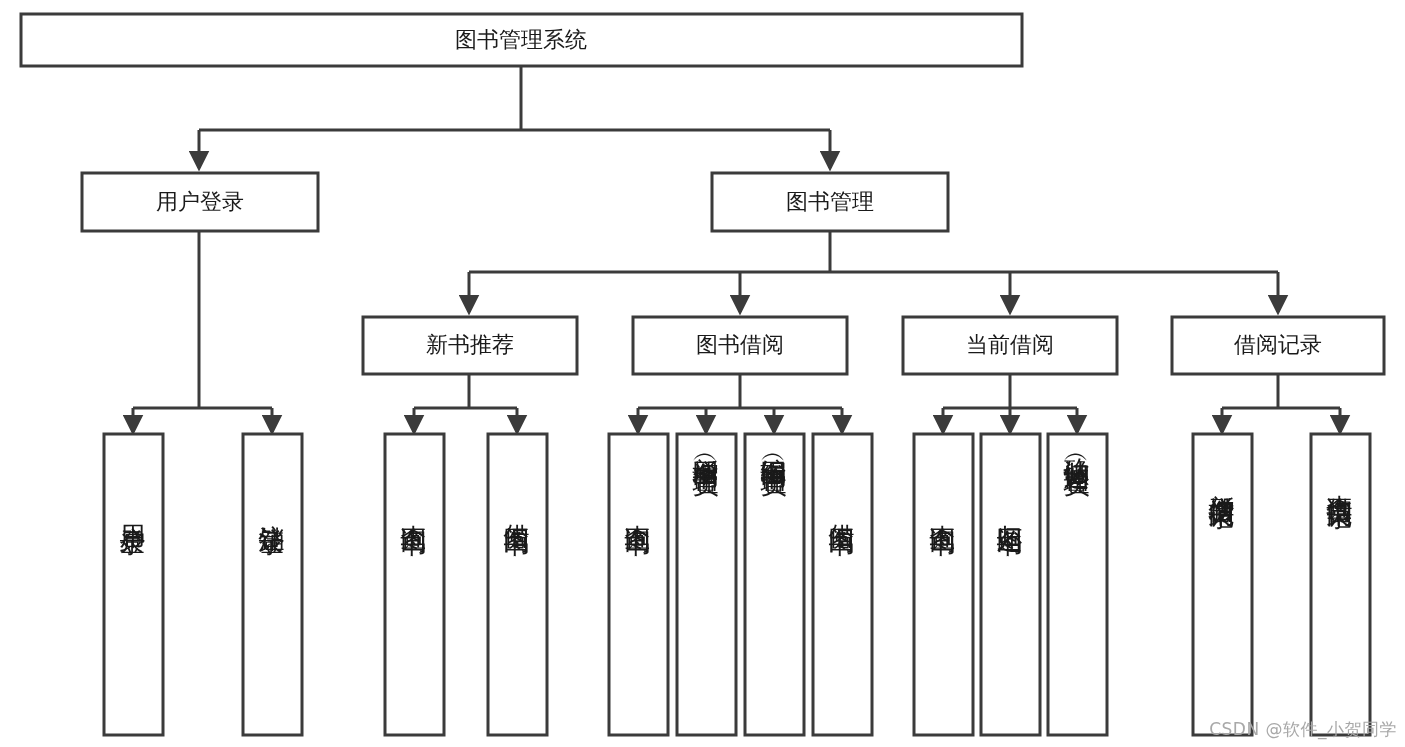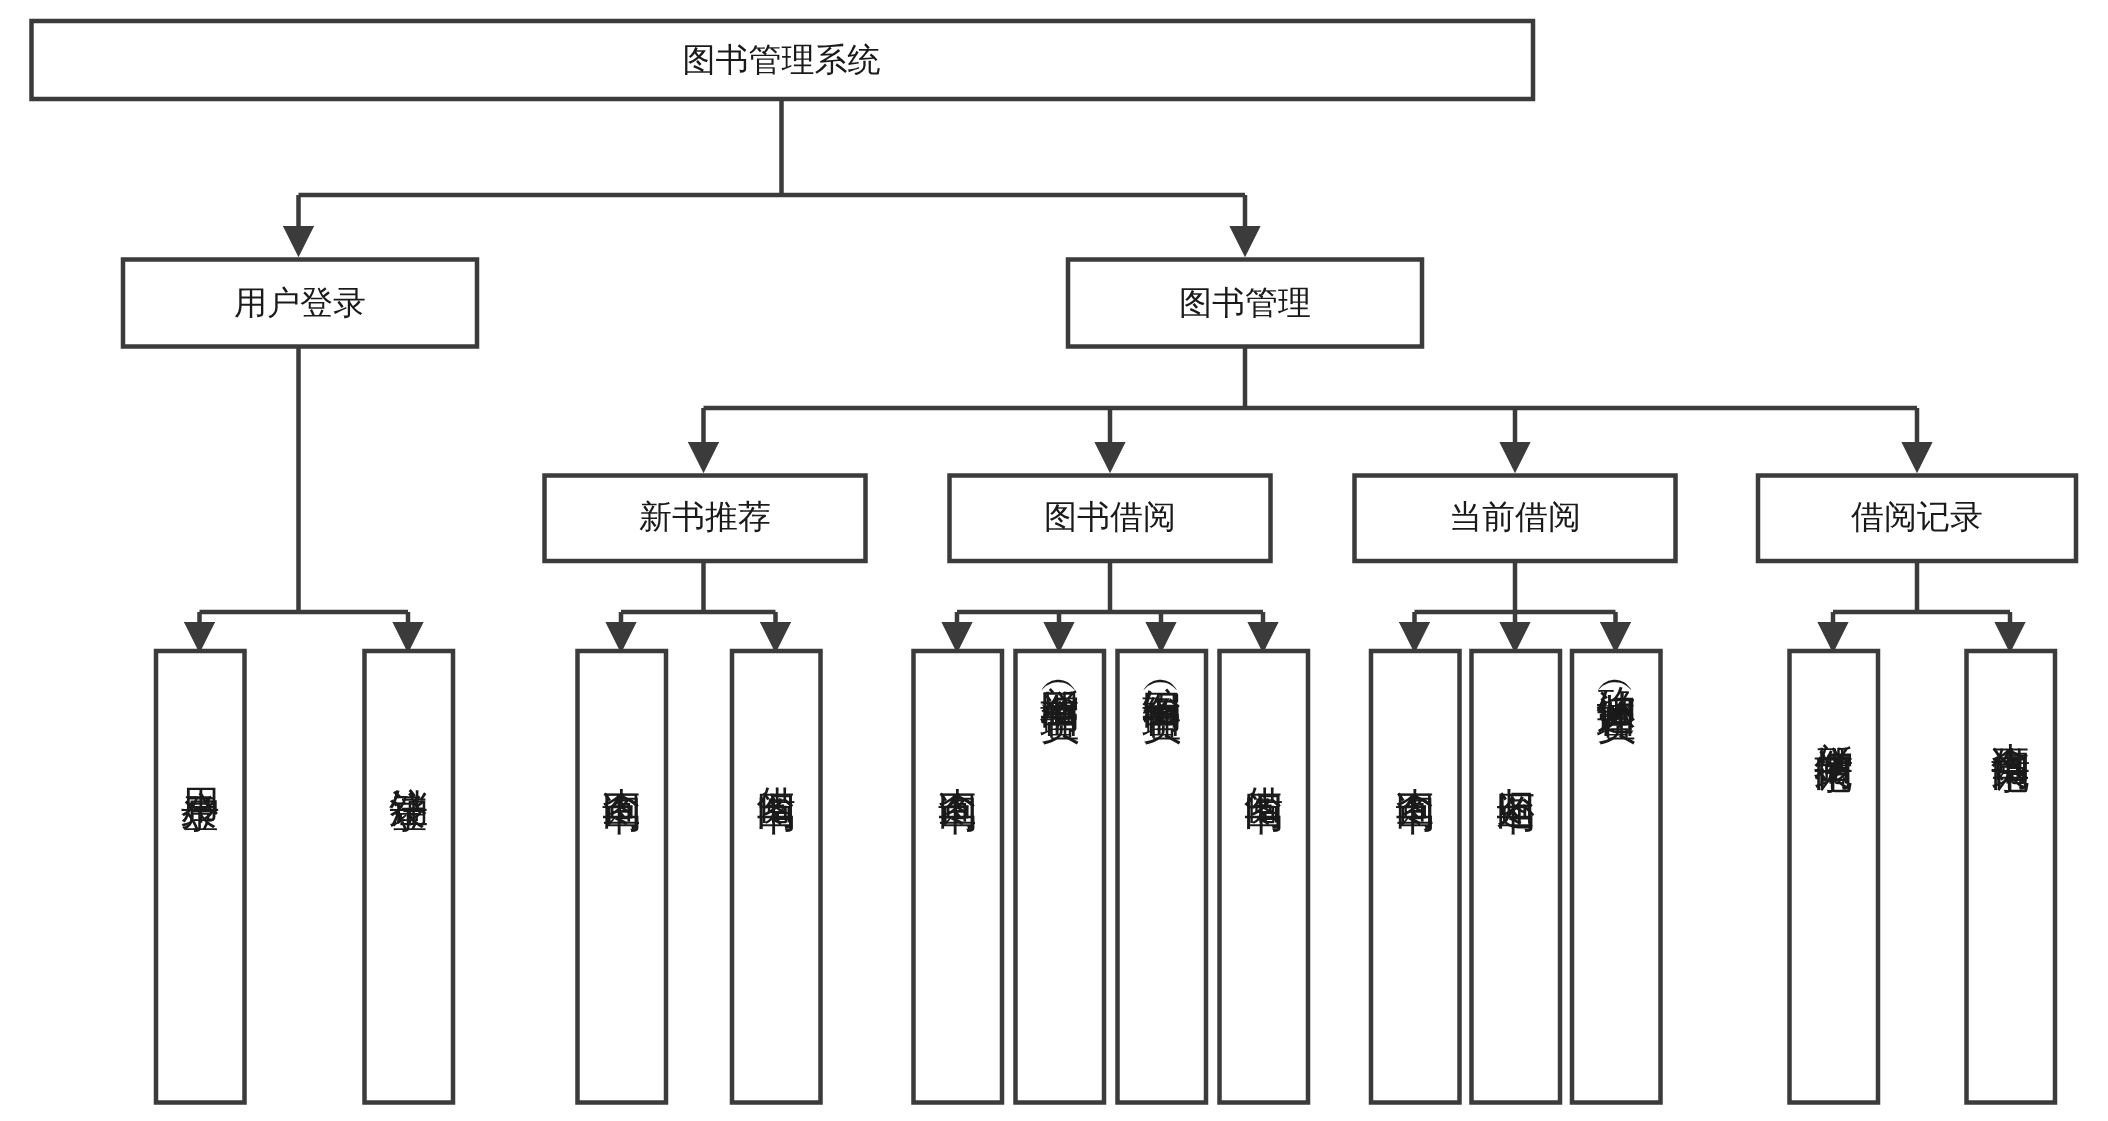--- a/index.html
+++ b/index.html
@@ -203,13 +203,14 @@
     <g>
       <rect class="node-box" x="1193" y="434" width="59" height="301"></rect>
       <text class="leaf-label-v" x="1222" y="480" text-anchor="middle">新增借阅记录</text>
     </g>
     <g>
       <rect class="node-box" x="1311" y="434" width="59" height="301"></rect>
       <text class="leaf-label-v" x="1340" y="480" text-anchor="middle">查询借阅记录</text>
     </g>
   </svg>
 
+  <div class="watermark-text">CSDN @软件_小贺同学</div>
 </div>
 
 </body></html>

